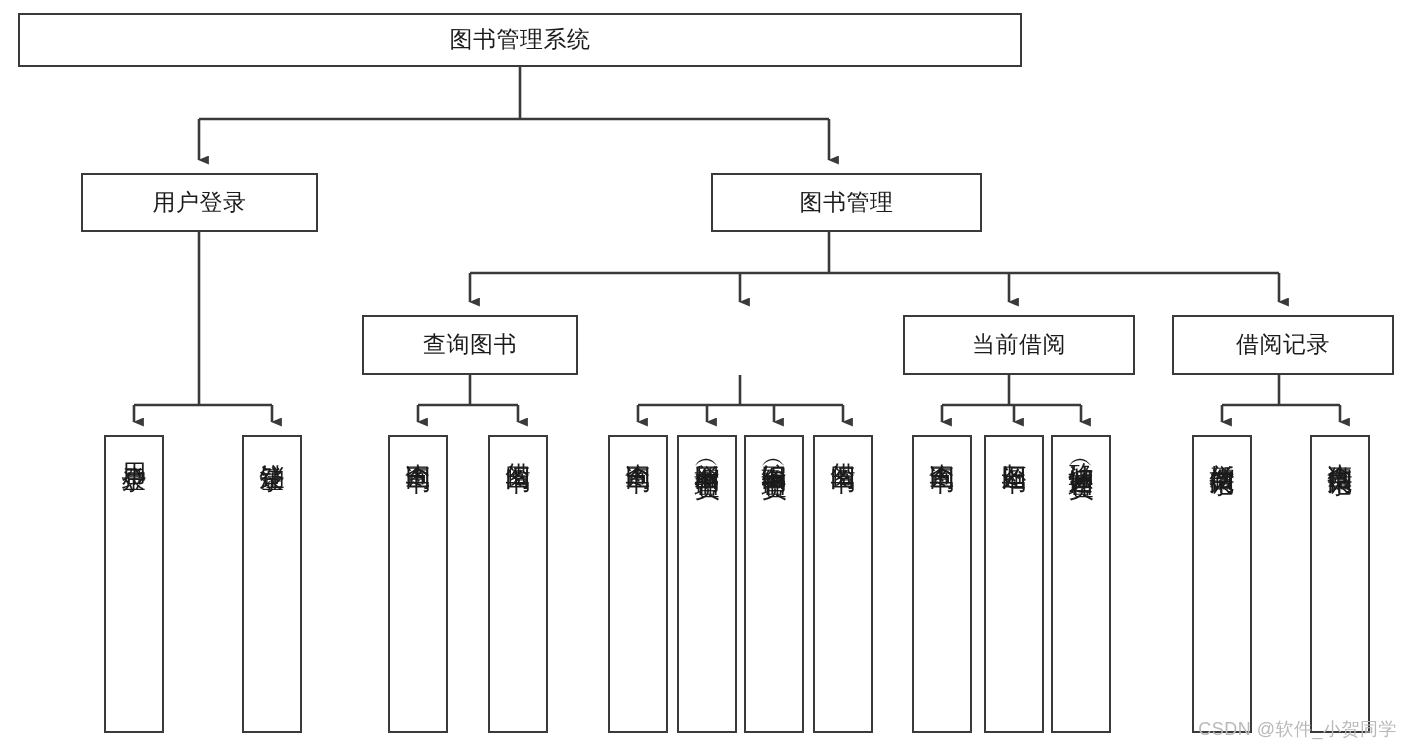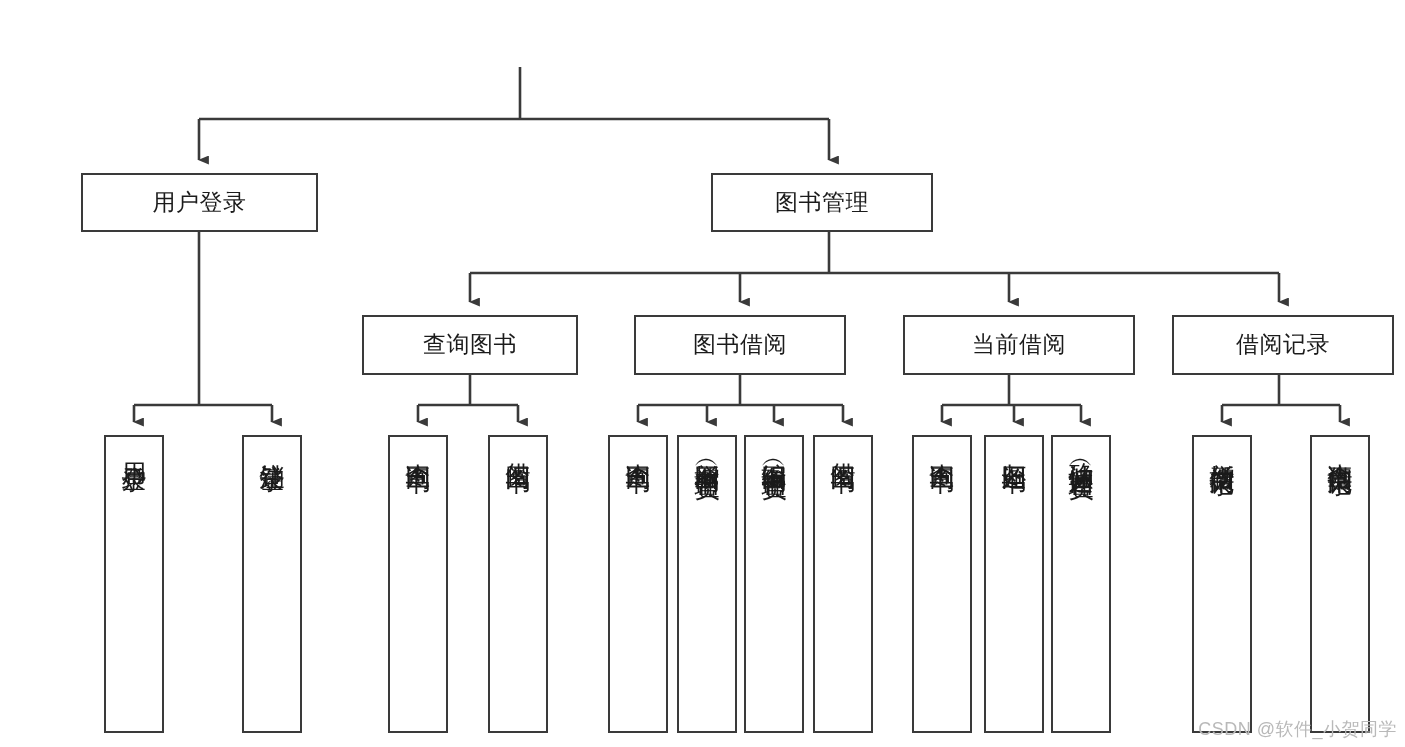--- a/index.html
+++ b/index.html
@@ -118,33 +118,33 @@
       <path d="M 1014 405 L 1014 422" marker-end="url(#arrow)"></path>
       <path d="M 1081 405 L 1081 422" marker-end="url(#arrow)"></path>
 
       <path d="M 1279 375 L 1279 405"></path>
       <path d="M 1222 405 L 1340 405"></path>
       <path d="M 1222 405 L 1222 422" marker-end="url(#arrow)"></path>
       <path d="M 1340 405 L 1340 422" marker-end="url(#arrow)"></path>
     </g>
   </svg>
 
+  <div class="node horiz" style="left:18px; top:13px; width:1004px; height:54px;">
+    <span class="lbl">图书管理系统</span>
+  </div>
 
   <div class="node horiz" style="left:81px; top:173px; width:237px; height:59px;">
     <span class="lbl">用户登录</span>
   </div>
-  <div class="node horiz" style="left:711px; top:173px; width:222px; height:59px;">
+  <div class="node horiz" style="left:711px; top:173px; width:271px; height:59px;">
     <span class="lbl">图书管理</span>
   </div>
 
   <div class="node horiz" style="left:362px; top:315px; width:216px; height:60px;">
     <span class="lbl">查询图书</span>
-  </div>
-  <div class="node horiz" style="left:634px; top:315px; width:212px; height:60px;">
-    <span class="lbl">图书借阅</span>
   </div>
   <div class="node horiz" style="left:903px; top:315px; width:232px; height:60px;">
     <span class="lbl">当前借阅</span>
   </div>
   <div class="node horiz" style="left:1172px; top:315px; width:222px; height:60px;">
     <span class="lbl">借阅记录</span>
   </div>
 
   <div class="node vert" style="left:104px; top:435px; width:60px; height:298px;">
     <span class="lbl">用户登录</span>

